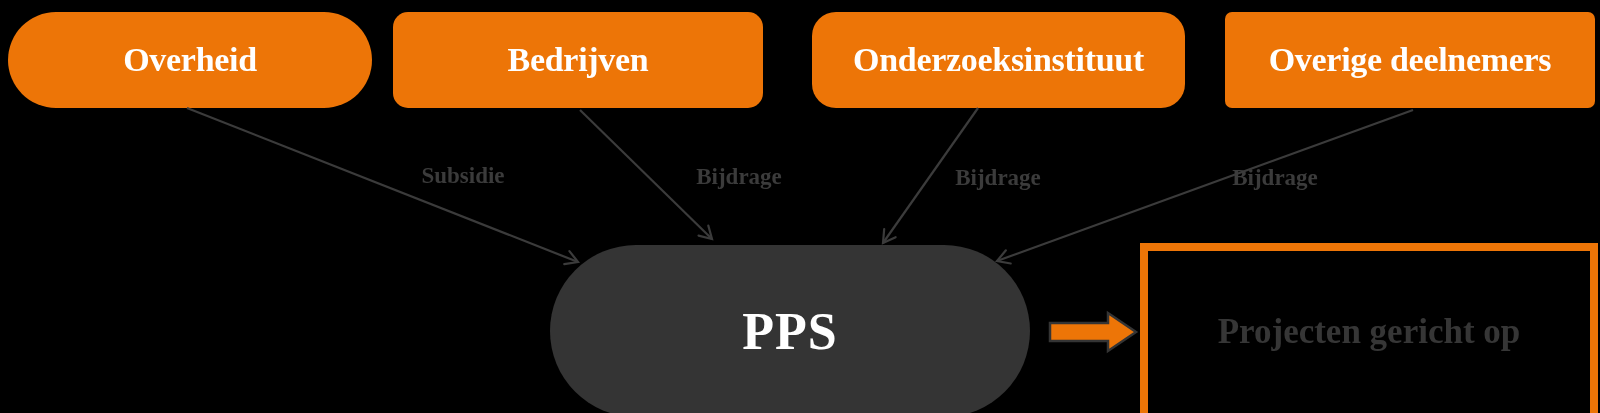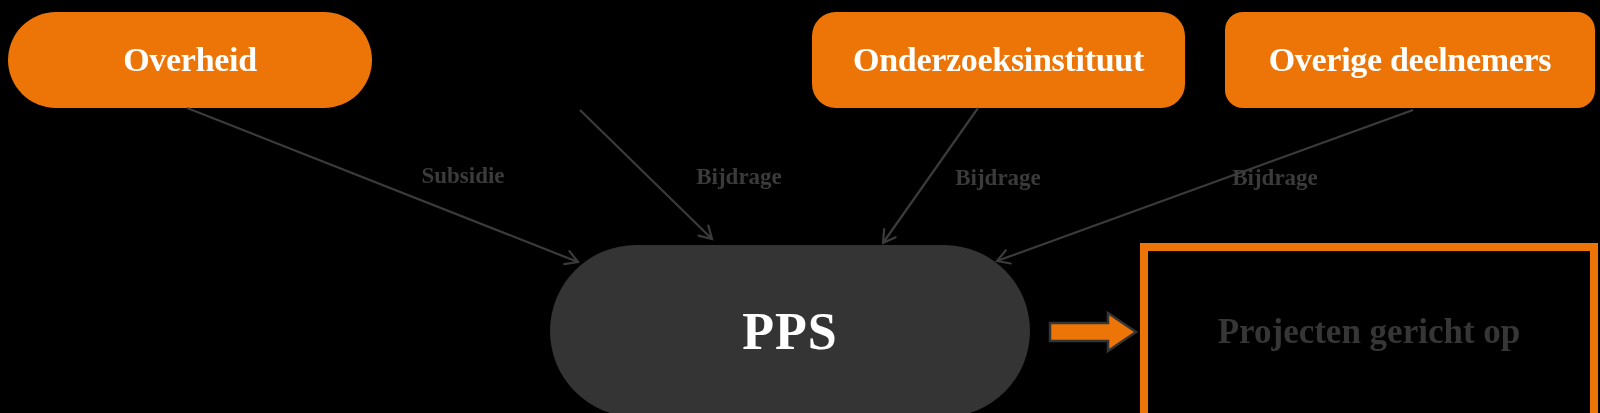--- a/index.html
+++ b/index.html
@@ -17,21 +17,21 @@
     background:#ED7507;
     color:#fff;
     display:flex;align-items:center;justify-content:center;
     font-size:34px;font-weight:700;
     letter-spacing:-0.3px;
     box-sizing:border-box;
   }
   #src-0{left:8px;width:364px;border-radius:48px;}
   #src-1{left:393px;width:370px;border-radius:15px;}
   #src-2{left:812px;width:373px;border-radius:24px;}
-  #src-3{left:1225px;width:370px;border-radius:18px;}
+  #src-3{left:1225px;width:370px;border-radius:7px;}
   .edge-label{
     position:absolute;
     transform:translate(-50%,-50%);
     color:#3B3B3B;
     font-size:23px;font-weight:700;
     white-space:nowrap;
   }
   #edge-label-0{left:463px;top:166px;}
   #edge-label-1{left:739px;top:167px;}
   #edge-label-2{left:998px;top:168px;}
@@ -55,20 +55,23 @@
   #arrow-layer{position:absolute;left:0;top:0;}
 </style>
 </head>
 <body>
 
 <div id="stage">
 
   <div id="src-0" class="src-box">
     <span>Overheid</span>
   </div>
+  <div id="src-1" class="src-box">
+    <span>Bedrijven</span>
+  </div>
   <div id="src-2" class="src-box">
     <span>Onderzoeksinstituut</span>
   </div>
   <div id="src-3" class="src-box">
     <span>Overige deelnemers</span>
   </div>
 
   <svg id="arrow-layer" width="1600" height="413" viewBox="0 0 1600 413">
     <defs>
       <marker id="vhead" markerWidth="22" markerHeight="22" refX="17" refY="11" orient="auto" markerUnits="userSpaceOnUse">

